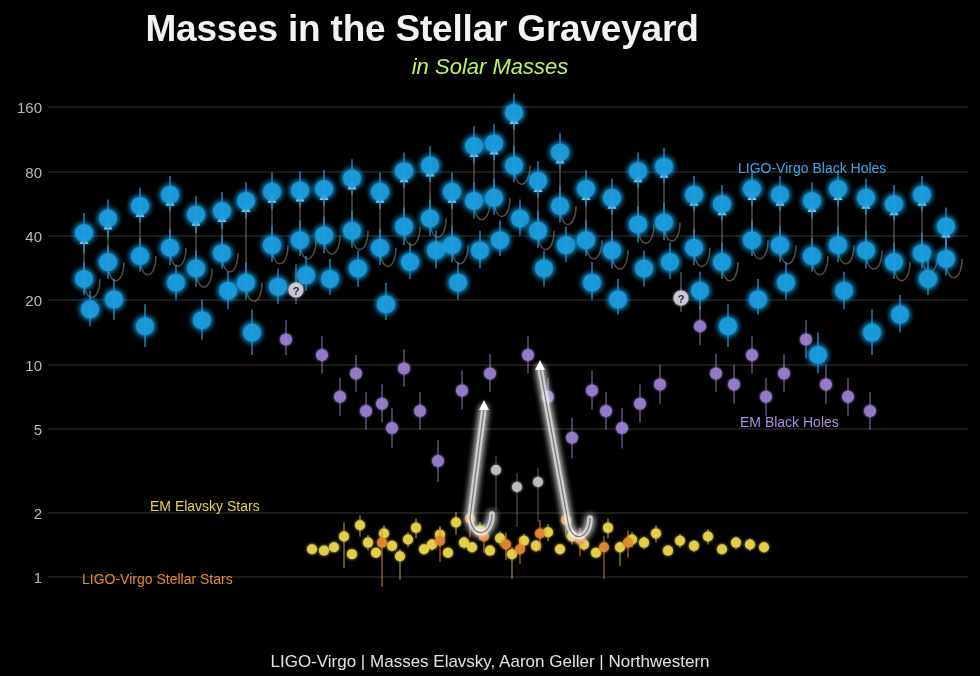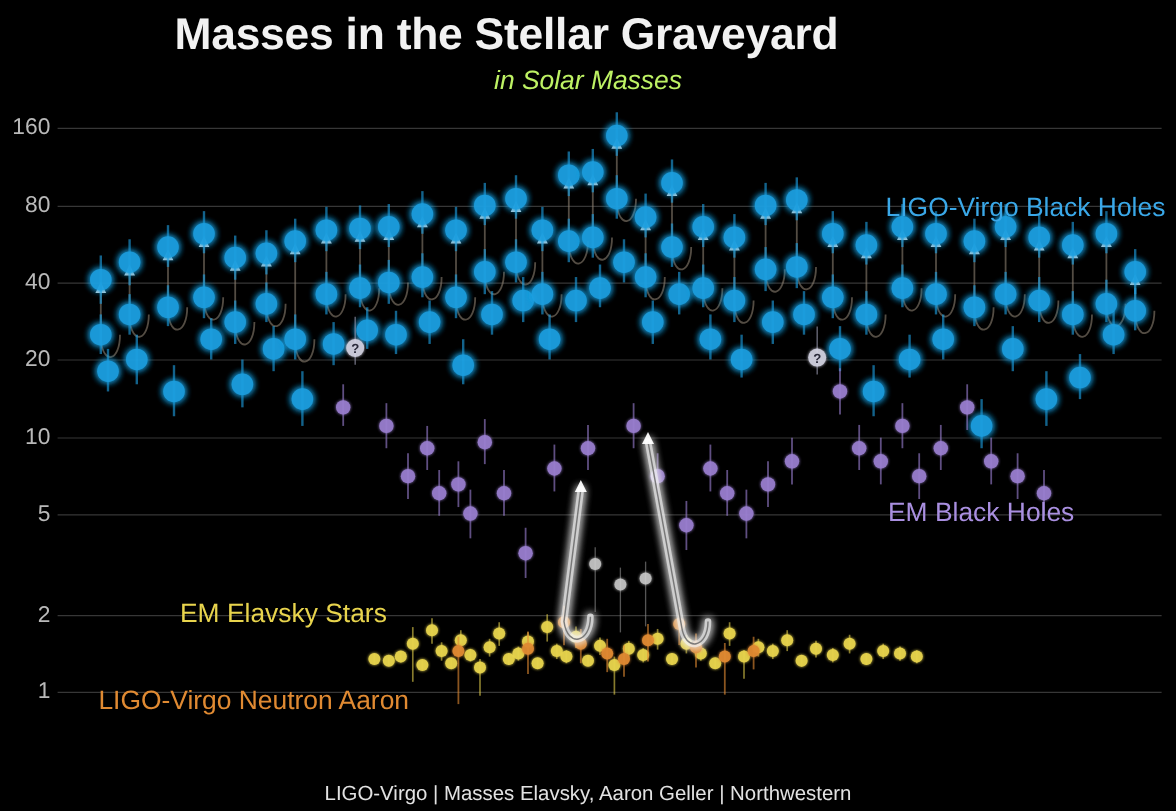--- a/index.html
+++ b/index.html
@@ -11,33 +11,33 @@
   #stage{position:absolute;inset:0;width:980px;height:676px;}
   .title{
     position:absolute;left:0;top:8px;width:844px;text-align:center;
     font-size:37px;font-weight:bold;color:#f2f2f2;letter-spacing:-0.2px;
   }
   .subtitle{
     position:absolute;left:0;top:54px;width:980px;text-align:center;
     font-size:22px;font-style:italic;color:#bef264;
   }
   .ytick-label{
-    position:absolute;text-align:right;color:#b9b9b9;font-size:19px;
+    position:absolute;text-align:right;color:#b9b9b9;font-size:15px;
     transform:translateY(-50%);
     margin-left:12px;
   }
   .footer1{
     position:absolute;left:0;top:628px;width:980px;text-align:center;
     font-size:17px;color:#d8d8d8;
   }
   .footer2{
     position:absolute;left:0;top:652px;width:980px;text-align:center;
     font-size:17px;color:#e2e2e2;
   }
-  .lbl{position:absolute;font-size:22px;white-space:nowrap;}
+  .lbl{position:absolute;font-size:14px;white-space:nowrap;}
   svg{position:absolute;left:0;top:0;}
 </style>
 </head>
 <body>
 
 <div id="stage">
 
   <div class="title">Masses in the Stellar Graveyard</div>
   <div class="subtitle">in Solar Masses</div>
 
@@ -558,18 +558,18 @@
       <div class="ytick-label" style="right: 938px; top: 300px;">20</div>
       <div class="ytick-label" style="right: 938px; top: 365px;">10</div>
       <div class="ytick-label" style="right: 938px; top: 429px;">5</div>
       <div class="ytick-label" style="right: 938px; top: 513px;">2</div>
       <div class="ytick-label" style="right: 938px; top: 577px;">1</div>
     </div>
   <div id="legend">
       <div class="lbl" style="left: 738px; top: 160px; color: rgb(58, 168, 232);">LIGO-Virgo Black Holes</div>
       <div class="lbl" style="left: 740px; top: 414px; color: rgb(169, 143, 224);">EM Black Holes</div>
       <div class="lbl" style="left: 150px; top: 498px; color: rgb(232, 212, 77);">EM Elavsky Stars</div>
-      <div class="lbl" style="left: 82px; top: 571px; color: rgb(224, 138, 50);">LIGO-Virgo Neutron Aaron</div>
+      <div class="lbl" style="left: 82px; top: 571px; color: rgb(224, 138, 50);">LIGO-Virgo Stellar Stars</div>
     </div>
 
   <div class="footer2">LIGO-Virgo | Masses Elavsky, Aaron Geller | Northwestern</div>
 
 </div>
 
 </body></html>

